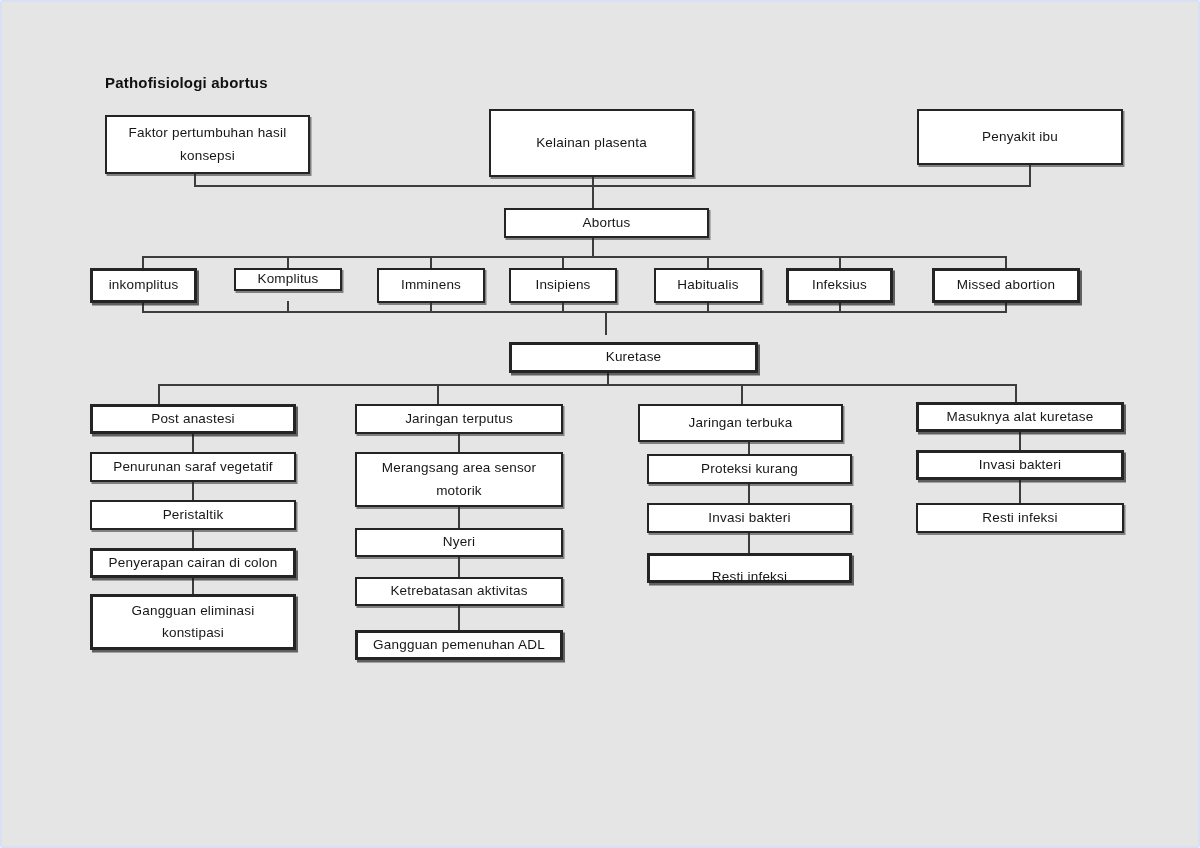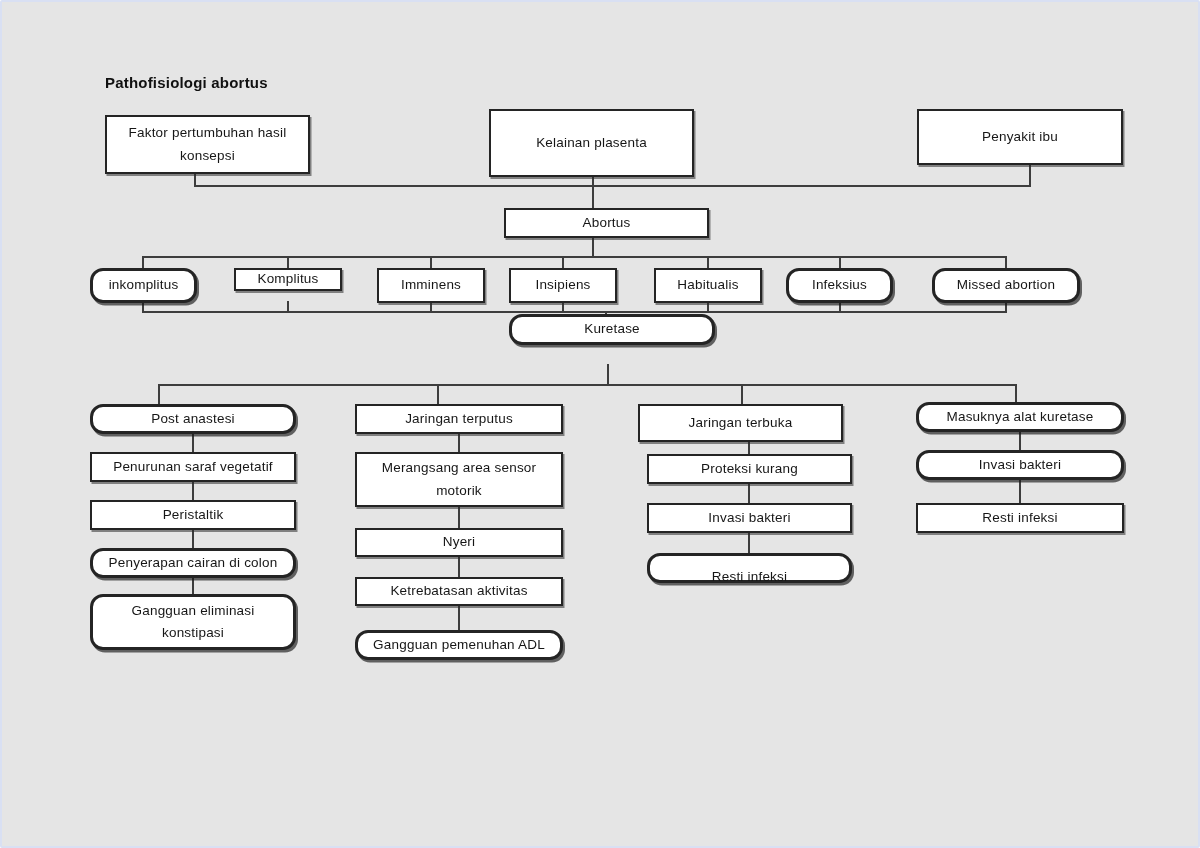--- a/index.html
+++ b/index.html
@@ -11,21 +11,21 @@
   .title{
     position:absolute;left:103px;top:72px;font-size:15px;font-weight:bold;
     letter-spacing:.2px;color:#111;
   }
   .node{
     position:absolute;box-sizing:border-box;background:#fff;
     border:2px solid #242424;box-shadow:1.5px 2px 0 rgba(45,45,45,.55);
     display:flex;align-items:center;justify-content:center;text-align:center;
     font-size:13.5px;letter-spacing:.2px;line-height:1.65;padding:0 8px;
   }
-  .node.thick{border-width:3px;box-shadow:2px 2.5px 0 rgba(25,25,25,.65);border-radius:13px;}
+  .node.thick{border-width:3px;box-shadow:2px 2.5px 0 rgba(25,25,25,.65);}
   .node.cliptext{align-items:flex-end;}
   .node.cliptext .lbl{position:relative;bottom:-8px;}
   .h,.v{position:absolute;background:#3d3d3d;}
   .h{height:2px;} .v{width:2px;}
 </style>
 </head>
 <body>
 
 <div class="page">
 
@@ -109,21 +109,21 @@
   <div class="node" style="left:652px;top:266px;width:108px;height:35px">
     <span class="lbl">Habitualis</span>
   </div>
   <div class="node thick" style="left:784px;top:266px;width:107px;height:35px">
     <span class="lbl">Infeksius</span>
   </div>
   <div class="node thick" style="left:930px;top:266px;width:148px;height:35px">
     <span class="lbl">Missed abortion</span>
   </div>
 
-  <div class="node thick" style="left:507px;top:312px;width:206px;height:31px">
+  <div class="node thick" style="left:507px;top:340px;width:249px;height:31px">
     <span class="lbl">Kuretase</span>
   </div>
 
   <div class="node thick" style="left:88px;top:402px;width:206px;height:30px">
     <span class="lbl">Post anastesi</span>
   </div>
   <div class="node" style="left:88px;top:450px;width:206px;height:30px">
     <span class="lbl">Penurunan saraf vegetatif</span>
   </div>
   <div class="node" style="left:88px;top:498px;width:206px;height:30px">

